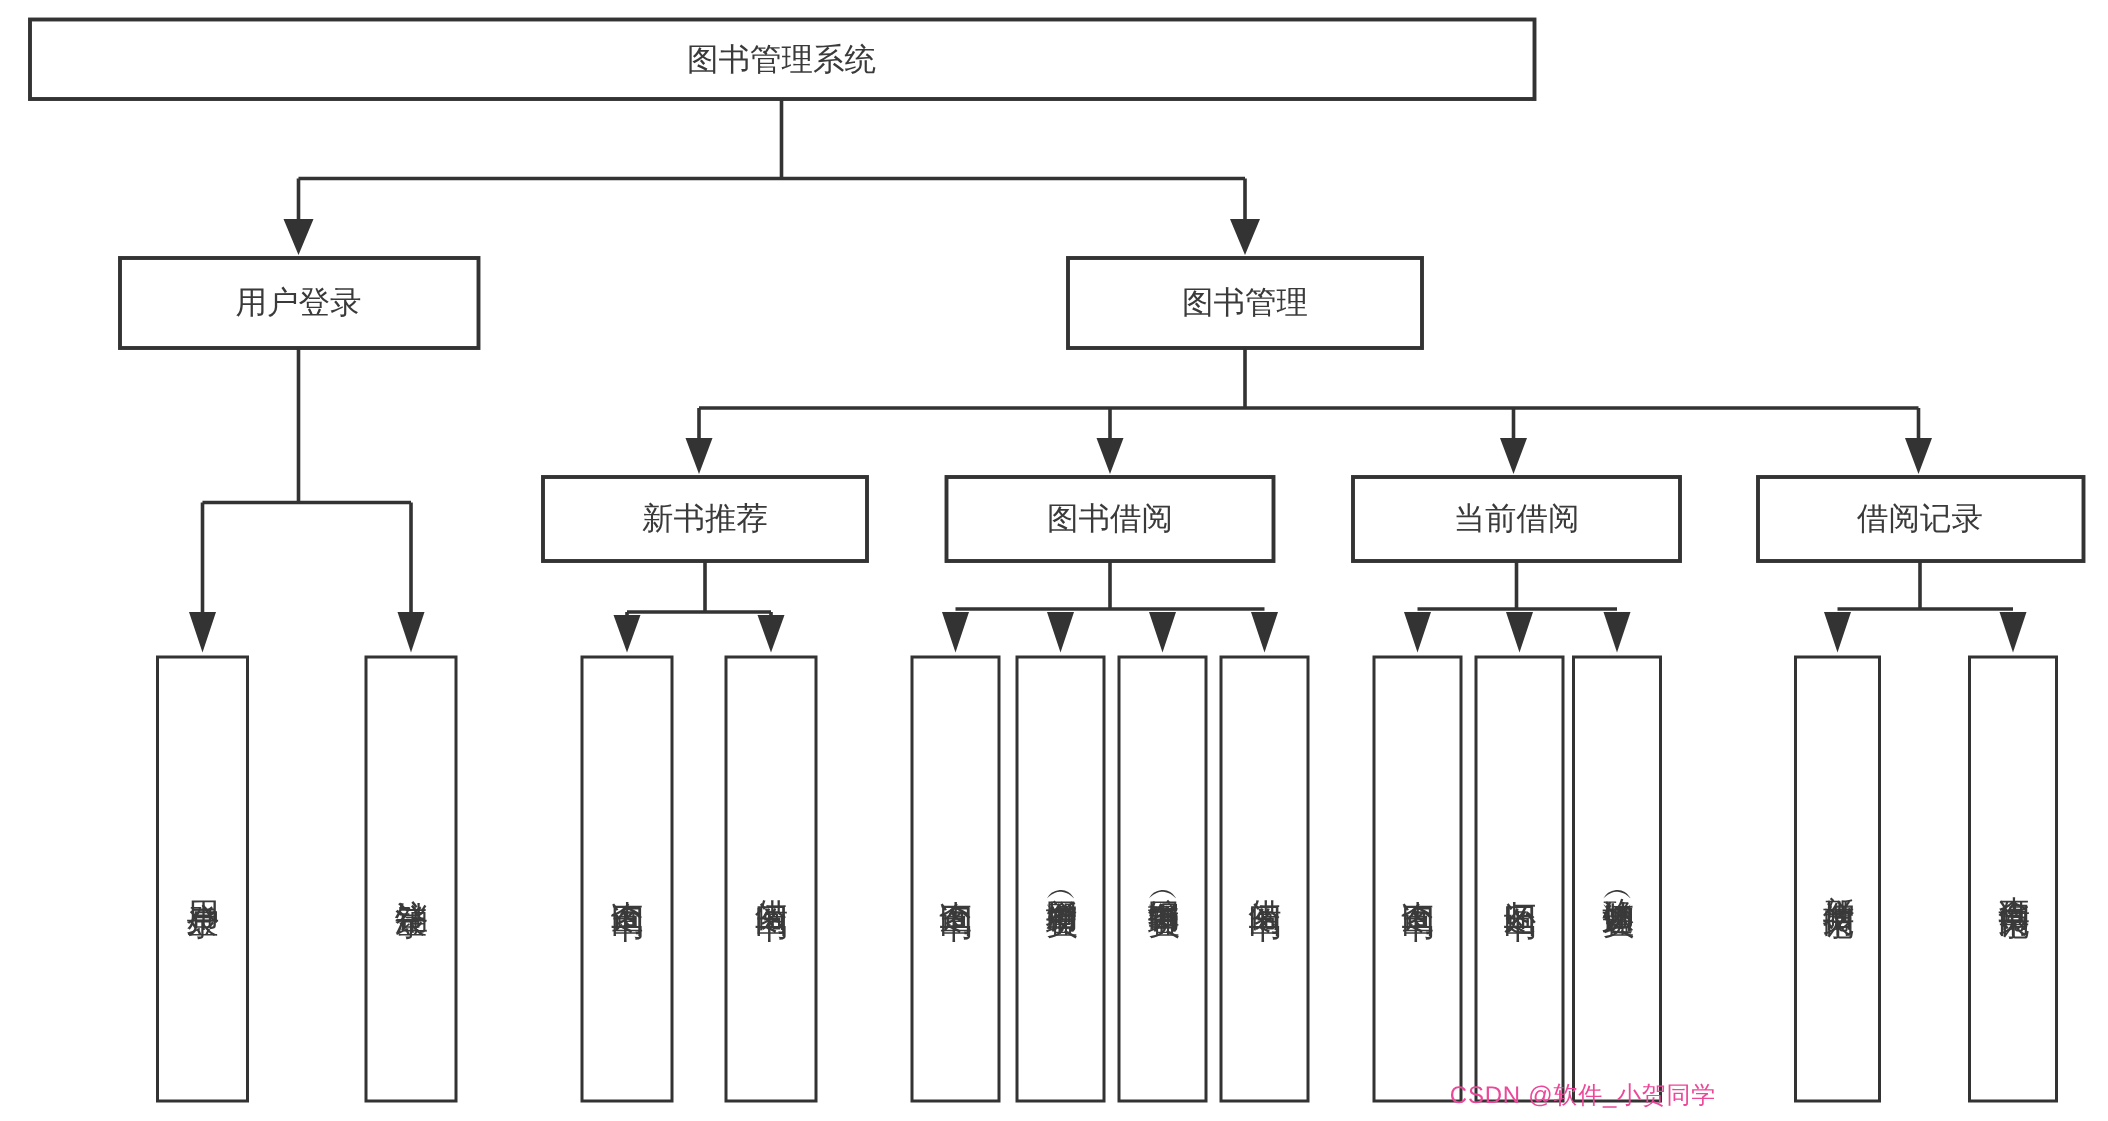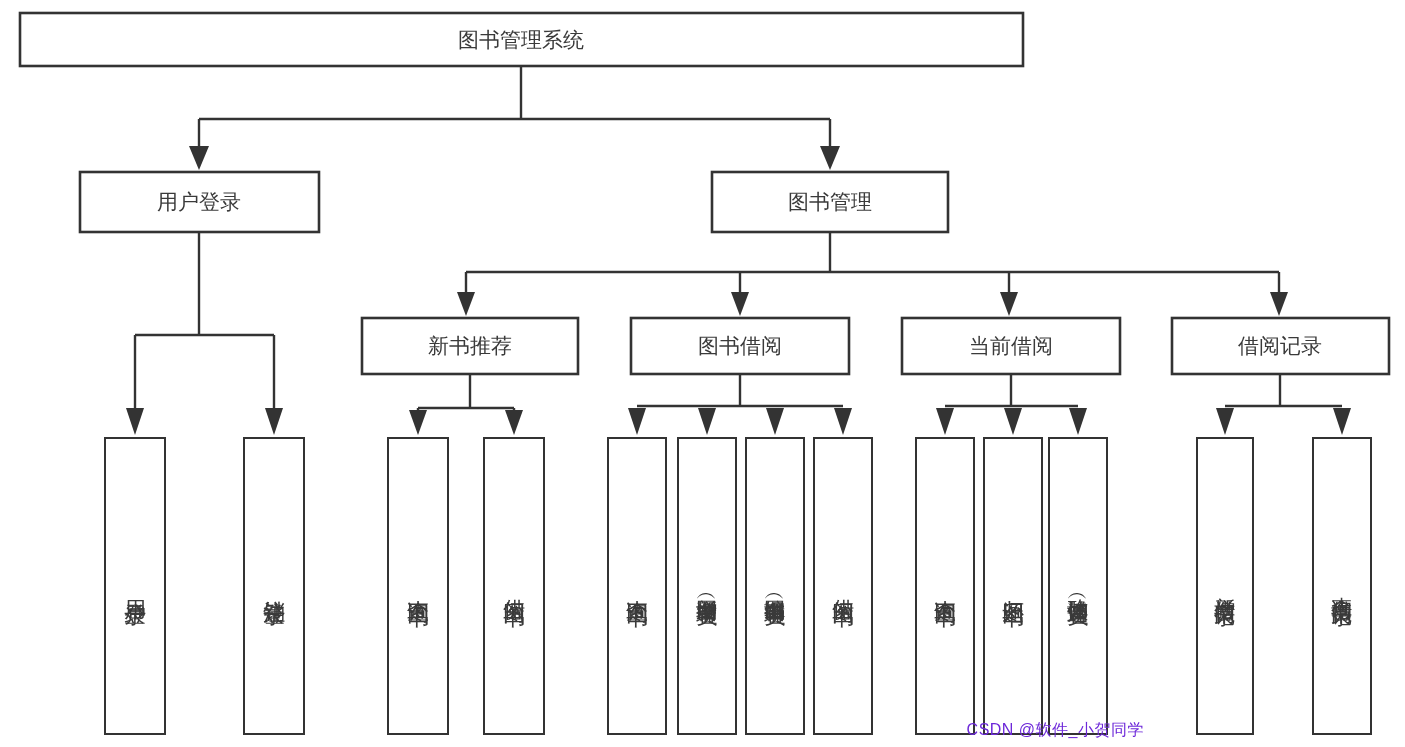--- a/index.html
+++ b/index.html
@@ -47,21 +47,21 @@
     fill: #3a3a3a;
     text-anchor: middle;
     dominant-baseline: middle;
   }
   .watermark {
     position: absolute;
     right: 10px;
     bottom: 6px;
     font-family: "Liberation Sans", "DejaVu Sans", sans-serif;
     font-size: 16px;
-    color: #6d28d9;
+    color: #ec4899;
     letter-spacing: 0.5px;
     white-space: nowrap;
     user-select: none;
   }
   .leaf-box {
     position: absolute;
     box-sizing: border-box;
     border: 2.6px solid #333333;
     background: #ffffff;
     display: flex;

